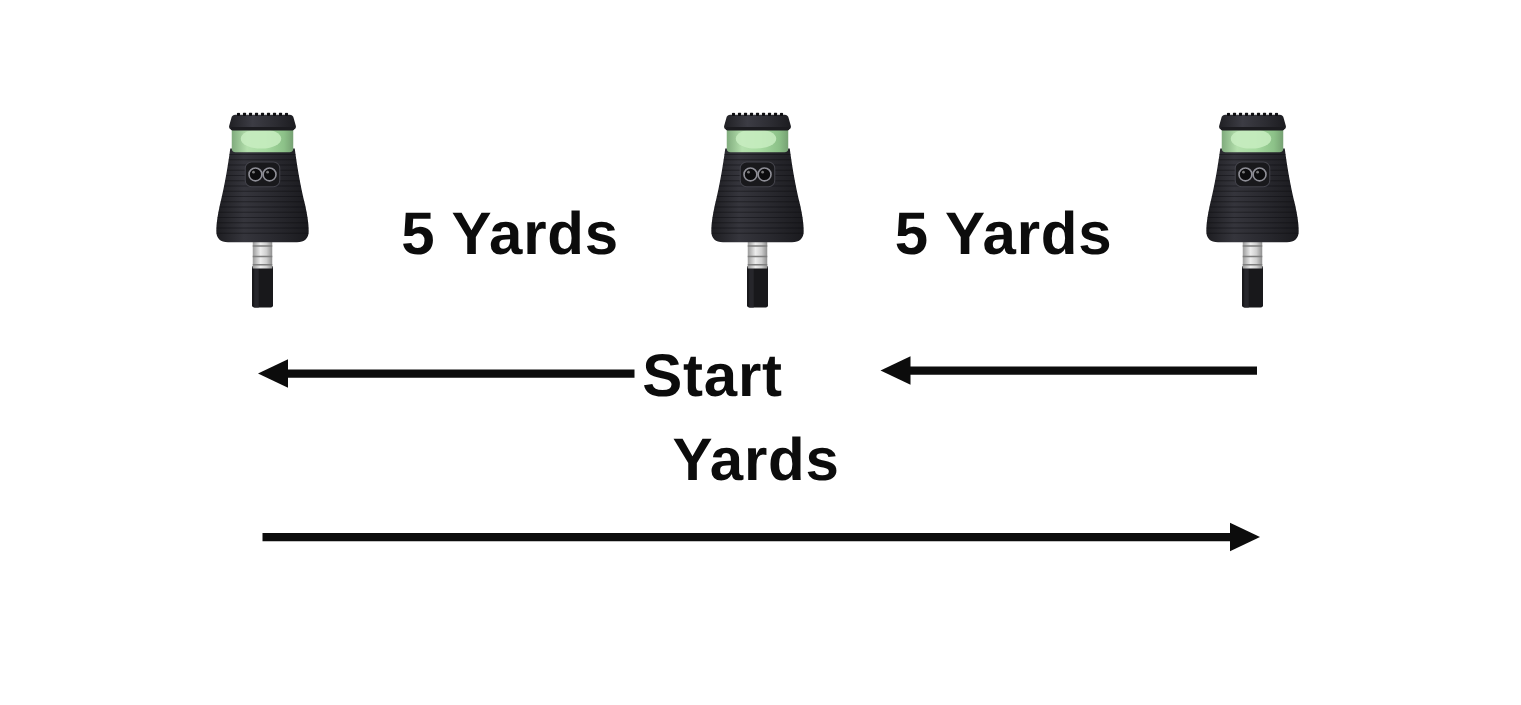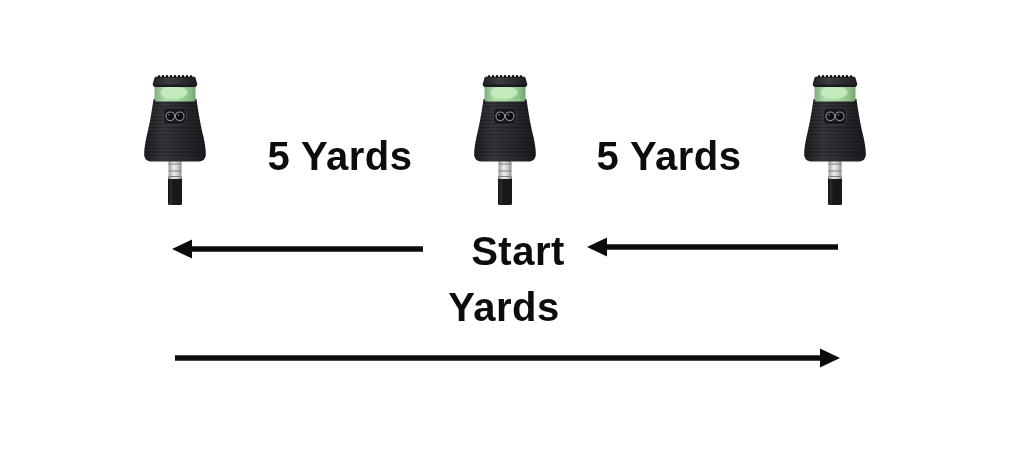--- a/index.html
+++ b/index.html
@@ -168,17 +168,17 @@
   <div class="device" style="left:803px">
     <svg viewBox="0 0 64 131">
         <use href="#sensor"></use>
       </svg>
   </div>
 
   <div class="lbl" style="left:340px; top:156px">5 Yards</div>
 
   <div class="lbl" style="left:669px; top:156px">5 Yards</div>
 
-  <div class="lbl" style="left:518px; top:251px">Start</div>
+  <div class="lbl" style="left:475px; top:251px">Start</div>
 
   <div class="lbl" style="left:504px; top:307px">Yards</div>
 
 </div>
 
 </body></html>

